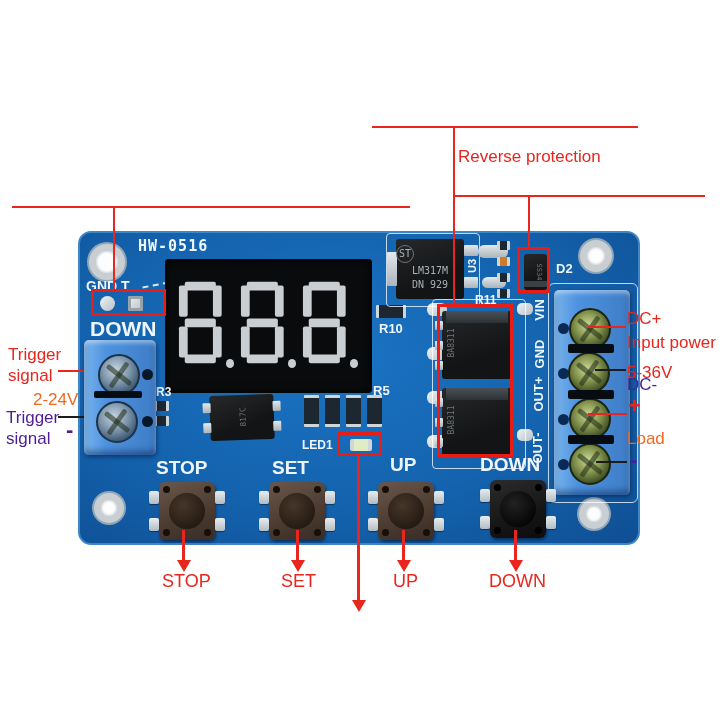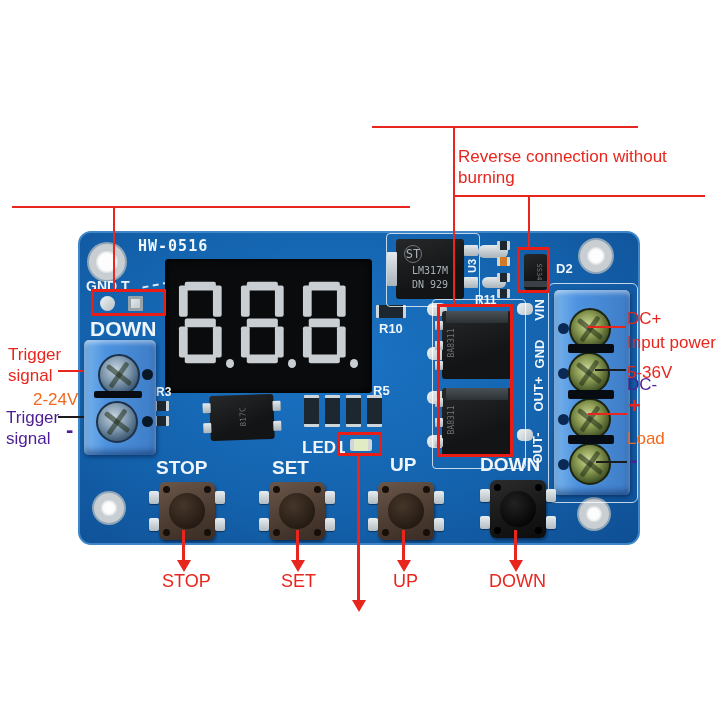--- a/index.html
+++ b/index.html
@@ -147,40 +147,40 @@
       <div class="tab" style="right:-7px;top:7px;width:8px;height:10px;"></div>
       <div class="tab" style="right:-7px;top:27px;width:8px;height:10px;"></div>
       <div class="chip-txt rot-90" style="position:absolute;left:24px;top:16px;font-size:8px;color:#6f7579;">817C</div>
     </div>
 
     <div class="smd" style="left:224px;top:162px;width:15px;height:32px;border-left:none;border-right:none;border-top:3px solid #cfd6da;border-bottom:3px solid #cfd6da;"></div>
     <div class="smd" style="left:245px;top:162px;width:15px;height:32px;border-left:none;border-right:none;border-top:3px solid #cfd6da;border-bottom:3px solid #cfd6da;"></div>
     <div class="smd" style="left:266px;top:162px;width:15px;height:32px;border-left:none;border-right:none;border-top:3px solid #cfd6da;border-bottom:3px solid #cfd6da;"></div>
     <div class="smd" style="left:287px;top:162px;width:15px;height:32px;border-left:none;border-right:none;border-top:3px solid #cfd6da;border-bottom:3px solid #cfd6da;"></div>
 
-    <div class="silk" style="left:222px;top:205px;font-size:17px;">LED1</div>
+    <div class="silk" style="left:222px;top:205px;font-size:12px;">LED1</div>
     <div class="led-body" style="left:270px;top:206px;"></div>
 
     <div class="smd" style="left:296px;top:72px;width:30px;height:13px;"></div>
     <div class="silk" style="left:299px;top:88px;font-size:13px;">R10</div>
     <div class="silk" style="left:293px;top:150px;font-size:13px;">R5</div>
 
     <div class="pad" style="left:347px;top:70px;width:20px;height:13px;border-radius:6px;"></div>
     <div class="pad" style="left:347px;top:114px;width:20px;height:13px;border-radius:6px;"></div>
     <div class="pad" style="left:347px;top:158px;width:20px;height:13px;border-radius:6px;"></div>
     <div class="pad" style="left:347px;top:202px;width:20px;height:13px;border-radius:6px;"></div>
     <div class="pad" style="left:437px;top:70px;width:16px;height:12px;border-radius:5px;"></div>
     <div class="pad" style="left:437px;top:196px;width:16px;height:12px;border-radius:5px;"></div>
 
     <div class="silkbox" style="left:306px;top:0;width:92px;height:72px;"></div>
     <div class="chip" style="left:316px;top:6px;width:68px;height:60px;">
       <div class="tab" style="left:-9px;top:13px;width:10px;height:34px;"></div>
       <div class="tab" style="right:-14px;top:6px;width:14px;height:11px;"></div>
       <div class="tab" style="right:-14px;top:38px;width:14px;height:11px;"></div>
-      <div class="chip-txt" style="position:absolute;left:8px;top:6px;width:16px;height:16px;border:1px solid #6f7579;border-radius:50%;font-size:12px;line-height:16px;">ST</div>
+      <div class="chip-txt" style="position:absolute;left:0;top:6px;width:16px;height:16px;border:1px solid #6f7579;border-radius:50%;font-size:10px;line-height:16px;">ST</div>
       <div class="chip-txt" style="position:absolute;left:0;top:26px;width:100%;">LM317M</div>
       <div class="chip-txt" style="position:absolute;left:0;top:40px;width:100%;">DN 929</div>
     </div>
     <div class="silk rot-90" style="left:385px;top:27px;font-size:11px;">U3</div>
 
     <div class="tab" style="left:398px;top:12px;width:30px;height:13px;border-radius:6px;"></div>
     <div class="tab" style="left:402px;top:44px;width:24px;height:11px;border-radius:6px;"></div>
 
     <div class="smd" style="left:417px;top:8px;width:13px;height:9px;"></div>
     <div class="smd" style="left:417px;top:24px;width:13px;height:9px;background:#cf7a26;"></div>
@@ -299,21 +299,21 @@
   <div class="rrect" style="left:517px;top:247px;width:33px;height:46px;"></div>
   <div class="rrect" style="left:437px;top:304px;width:76px;height:153px;"></div>
   <div class="rrect" style="left:337px;top:432px;width:45px;height:24px;"></div>
 
   <div class="abs red-t" style="left:378px;top:84px;">
   </div>
   <div class="abs hl" style="left:372px;top:126px;width:266px;"></div>
   <div class="abs vl" style="left:453px;top:126px;height:180px;"></div>
 
   <div class="abs red-t" style="left:458px;top:146px;">
-    <div>Reverse connection without burning</div>
+    <div>Reverse protection</div>
   </div>
   <div class="abs hl" style="left:455px;top:195px;width:250px;"></div>
   <div class="abs vl" style="left:528px;top:195px;height:53px;"></div>
 
   <div class="abs hl" style="left:12px;top:206px;width:398px;"></div>
   <div class="abs vl" style="left:113px;top:206px;height:84px;"></div>
 
   <div class="abs red-t" style="left:8px;top:344px;">
     <div>Trigger</div>
     <div>signal</div>

